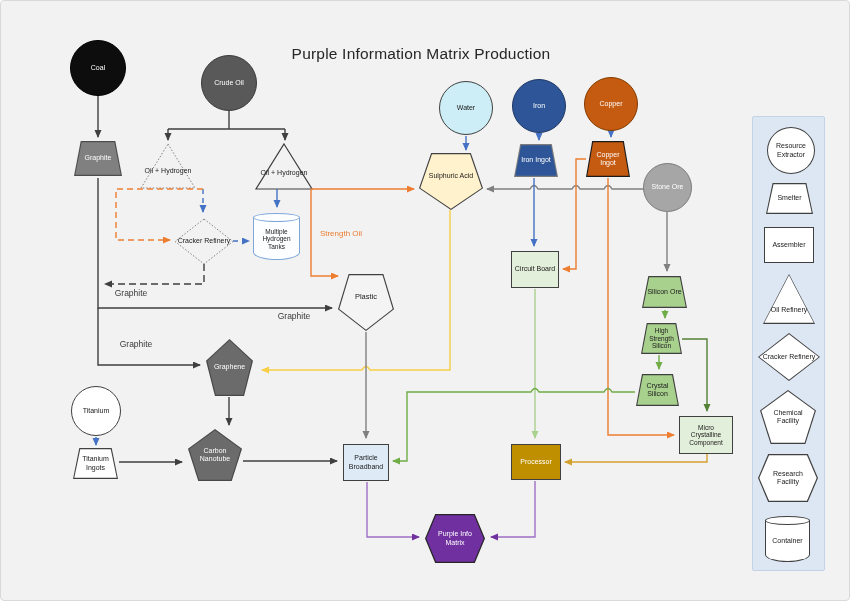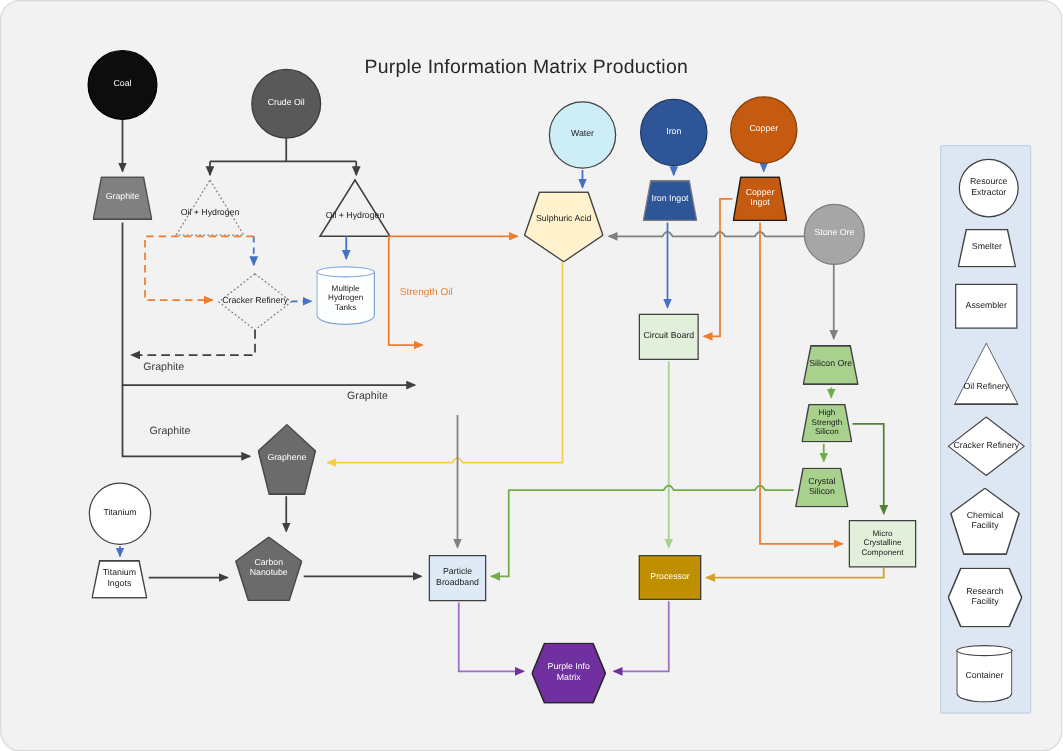--- a/index.html
+++ b/index.html
@@ -1,17 +1,17 @@
 <!DOCTYPE html>
 <html style="--c-canvas: #f2f2f2; --c-coal: #0d0d0d; --c-dark_gray: #595959; --c-gray: #808080; --c-mid_gray: #a6a6a6; --c-steel: #6b6b6b; --c-white: #ffffff; --c-plastic_fill: #f4f4f4; --c-water: #cdeef6; --c-iron_blue: #2e5597; --c-copper: #c55a11; --c-cream: #fff2cc; --c-light_green: #e2efda; --c-green_fill: #a9d18e; --c-gold_fill: #bf8f00; --c-light_blue: #deebf7; --c-purple: #7030a0; --c-legend_bg: #dce7f3; --c-tank_stroke: #7fa8d9; --c-border_dark: #404040; --c-line_black: #3f3f3f; --c-line_gray: #808080; --c-line_blue: #4472c4; --c-line_orange: #ed7d31; --c-line_yellow: #f7ce46; --c-line_gold: #d3a12e; --c-line_green: #70ad47; --c-line_lgreen: #a9d18e; --c-line_dgreen: #538135; --c-line_purple: #9e6fc6;"><head>
 <meta charset="utf-8">
 <style>
   html,body{margin:0;padding:0;background:#fff;font-family:"Liberation Sans",sans-serif;}
   .canvas{position:relative;width:850px;height:601px;background:var(--c-canvas);border:1px solid #d9d9d9;
-          border-radius:16px;box-sizing:border-box;overflow:hidden;}
+          border-radius:4px;box-sizing:border-box;overflow:hidden;}
   .title{position:absolute;left:190px;top:44px;width:460px;text-align:center;
          font-size:15.5px;color:#262626;letter-spacing:.2px;}
   svg.wires{position:absolute;left:0;top:0;pointer-events:none;}
   
   .node{position:absolute;display:flex;align-items:center;justify-content:center;
         text-align:center;font-size:7px;line-height:1.18;color:#1a1a1a;}
   .node .lbl{position:relative;z-index:2;padding:0 2px;}
   .shp{position:absolute;inset:0;display:block;}
   .shp.outer{background:var(--stroke);clip-path:var(--clip);}
   .shp.inner{inset:1.3px;background:var(--fill);clip-path:var(--clip);}
@@ -195,20 +195,25 @@
   <div class="node trap" style="left:635px;top:373px;width:43px;height:32px;--fill:var(--c-green_fill);--stroke:var(--c-border_dark);">
     <i class="shp outer"></i>
       <i class="shp inner"></i>
     <span class="lbl">Crystal Silicon</span>
     </div>
 
   <div class="node rect" style="left:678px;top:415px;width:54px;height:38px;--fill:var(--c-light_green);--stroke:var(--c-border_dark);font-size:6.5px;">
     <span class="lbl">Micro Crystalline Component</span>
     </div>
 
+  <div class="node pent-down" style="left:337px;top:273px;width:56px;height:57px;--fill:var(--c-plastic_fill);--stroke:var(--c-border_dark);font-size:7.5px;">
+    <i class="shp outer"></i>
+      <i class="shp inner"></i>
+    <span class="lbl" style="margin-bottom:18%;">Plastic</span>
+    </div>
 
   <div class="node pent-up tw" style="left:205px;top:338px;width:47px;height:57px;--fill:var(--c-steel);--stroke:#474747;">
     <i class="shp outer"></i>
       <i class="shp inner"></i>
     <span class="lbl">Graphene</span>
     </div>
 
   <div class="node circle" style="left:70px;top:385px;width:50px;height:50px;--fill:#fff;--stroke:var(--c-border_dark);">
     <span class="lbl">Titanium</span>
     </div>

